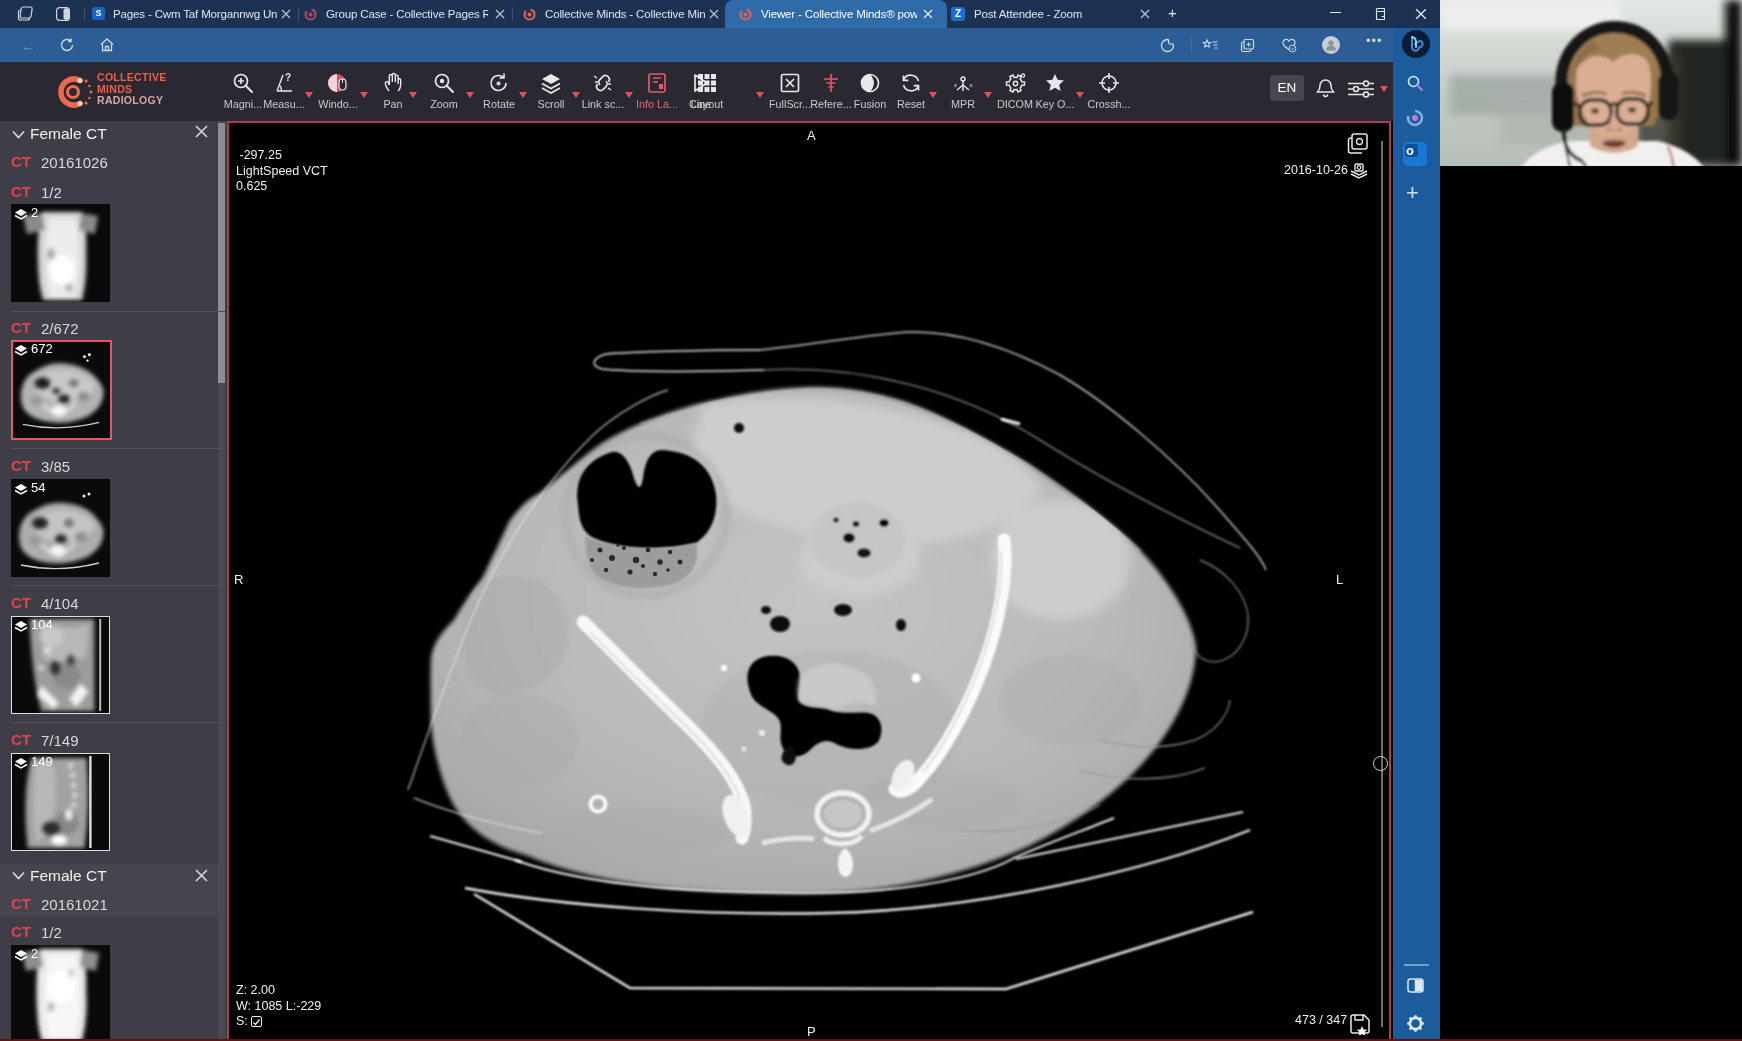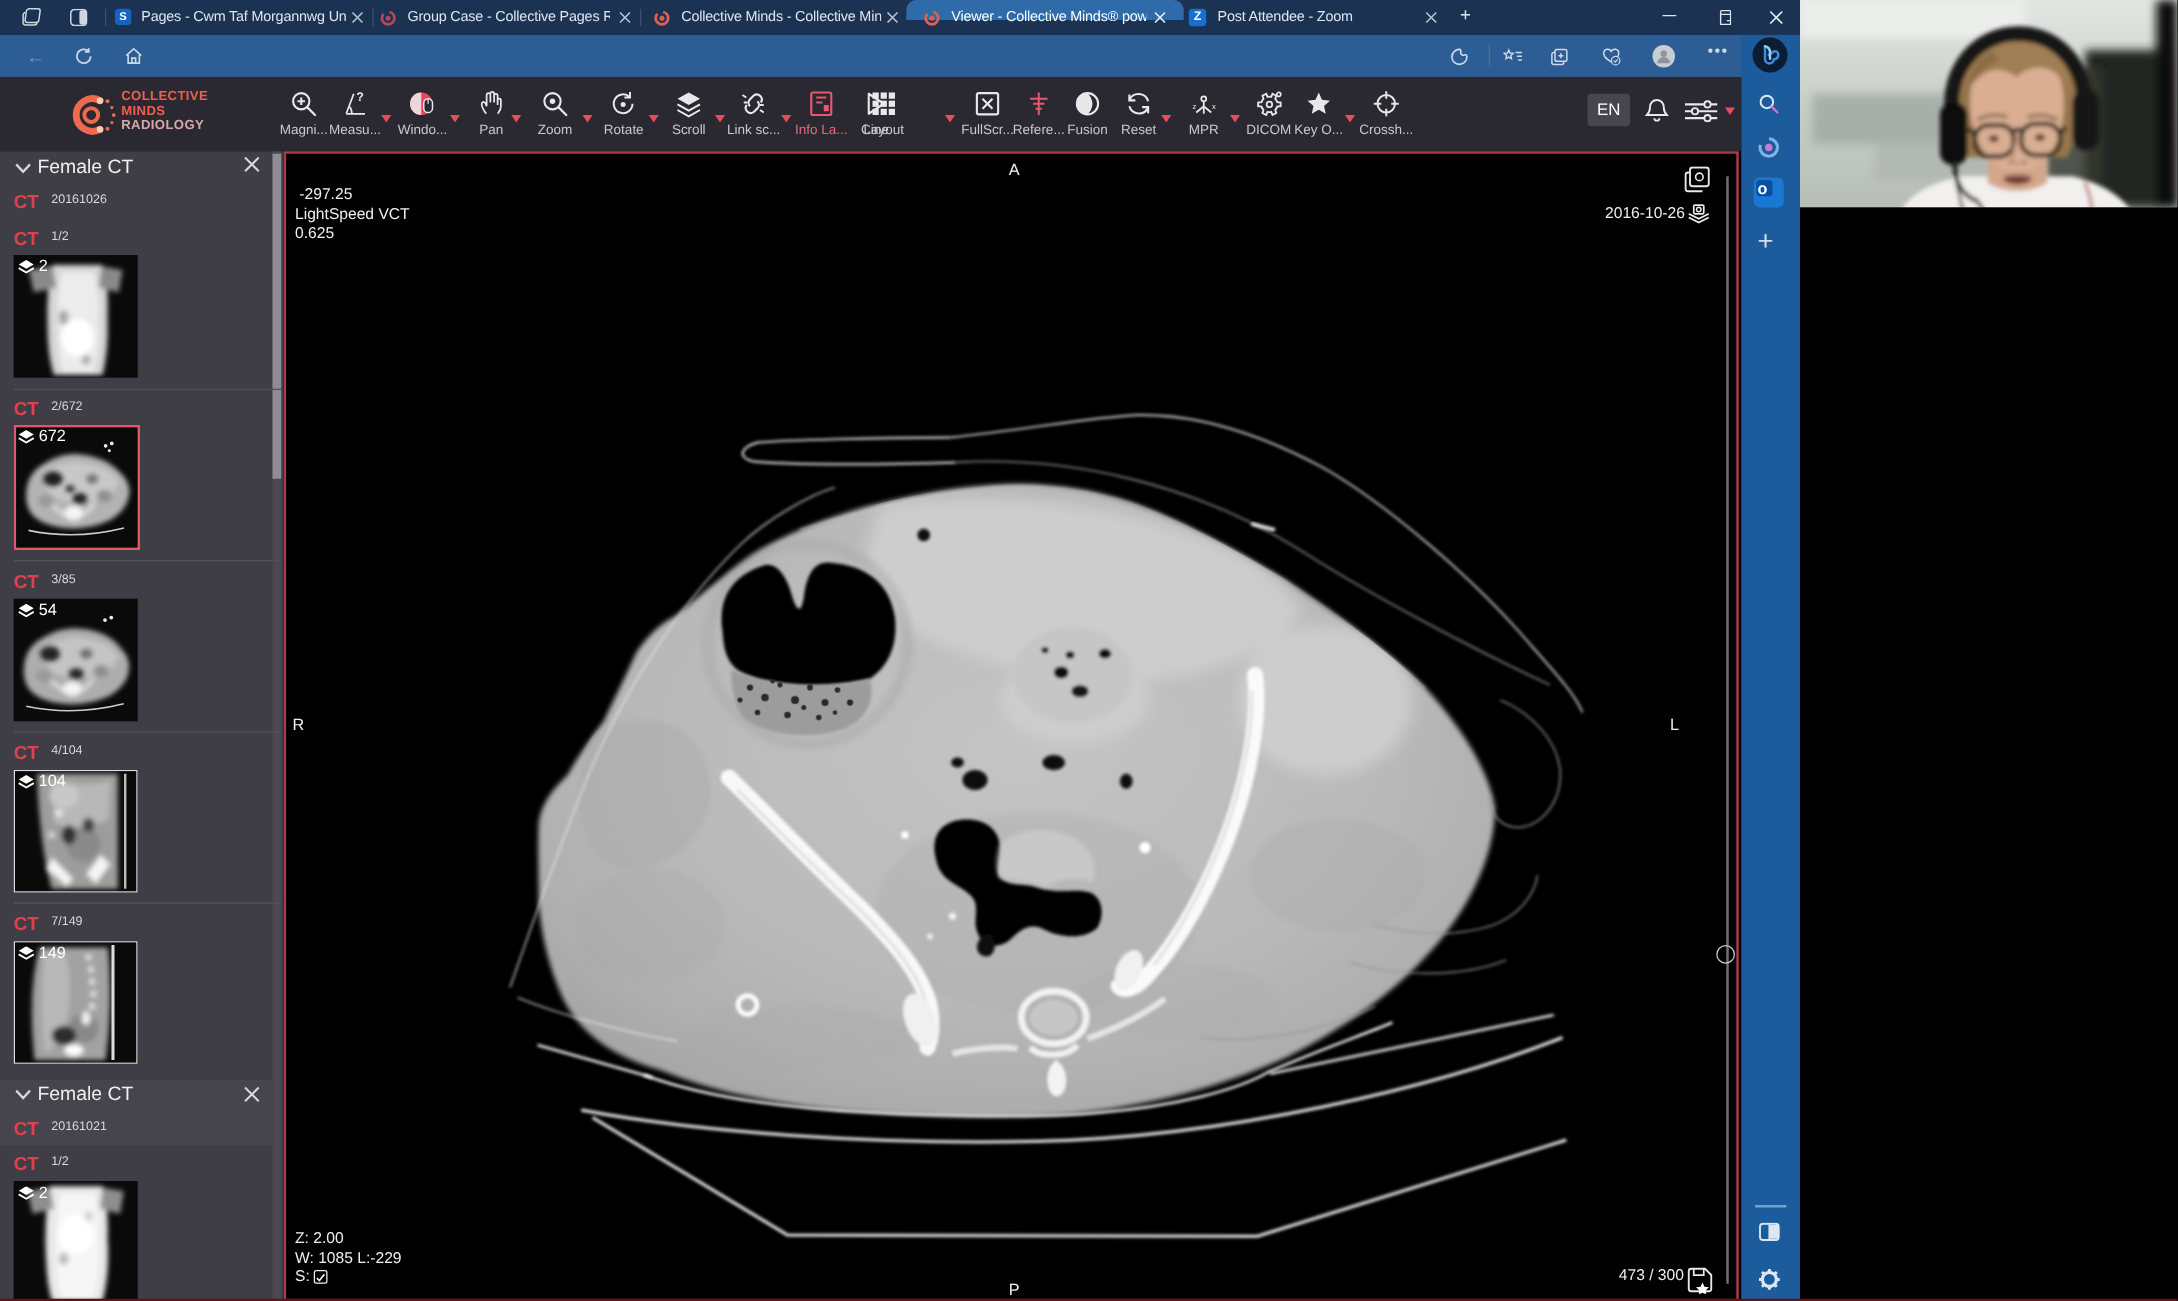--- a/index.html
+++ b/index.html
@@ -4,35 +4,35 @@
 <style>
   * { margin:0; padding:0; box-sizing:border-box; }
   html,body { width:1742px; height:1041px; overflow:hidden; background:#000; font-family:"Liberation Sans", sans-serif; }
   .abs { position:absolute; }
   #stage { position:relative; width:1742px; height:1041px; background:#000; }
 
   
   #tabbar { left:0; top:0; width:1440px; height:28px; background:#1c3252; }
   .tabtxt { position:absolute; top:7.5px; font-size:11.5px; letter-spacing:-0.15px; color:#dfe6ee; white-space:nowrap; overflow:hidden; }
   .tabsep { position:absolute; top:7px; width:1px; height:14px; background:#3b5273; }
-  #activetab { position:absolute; left:725px; top:0px; width:222px; height:16px; background:#2e6ba8; border-radius:8px 8px 0 0; }
+  #activetab { position:absolute; left:725px; top:0px; width:222px; height:28px; background:#2e6ba8; border-radius:8px 8px 0 0; }
   #addrbar { left:0; top:28px; width:1440px; height:34px; background:#2c5e95; }
   #urlpill { position:absolute; left:131px; top:5px; width:1014px; height:24px; border-radius:12px; background:#1e3f66; }
   
   #edgebar { left:1393px; top:28px; width:47px; height:1013px; background:#1c5c9c; }
   
   #appheader { left:0; top:62px; width:1393px; height:59px; background:#2a2931; }
   #sidebar { left:0; top:121px; width:227px; height:920px; background:#3f3e46; }
   #viewer { left:227px; top:121px; width:1164px; height:920px; background:#000; border:2px solid #a83d52; }
   .ovl { position:absolute; color:#efefef; font-size:12.5px; line-height:15.5px; }
   .toolbtn { position:absolute; top:9px; width:54px; text-align:center; color:#c9c9cc; font-size:10.8px; }
   .toolbtn svg { display:block; margin:0 auto 3px auto; }
   .darr { position:absolute; top:30px; width:0; height:0; border-left:4.5px solid transparent; border-right:4.5px solid transparent; border-top:6px solid #e84d5d; }
   .ctlabel { position:absolute; color:#e0414f; font-weight:bold; font-size:15px; }
-  .rowtxt { position:absolute; color:#d9d9db; font-size:10px; }
+  .rowtxt { position:absolute; color:#d9d9db; font-size:15px; }
   .thumb { position:absolute; left:11px; width:99px; height:98px; background:#000; }
   .sep { position:absolute; left:11px; width:214px; height:1px; background:#52515a; }
   
   #webcam { left:1440px; top:0; width:302px; height:166px; background:#c9cec9; overflow:hidden; }
 </style>
 </head>
 <body>
 <div id="stage">
 
   <div class="abs" id="tabbar">
@@ -648,21 +648,21 @@
       </svg>
     <svg class="abs" style="left:1120px;top:38px" width="20" height="20" viewBox="0 0 20 20">
         <path d="M2 10 L10 14 L18 10" fill="none" stroke="#e8e8e8" stroke-width="1.5"></path>
         <path d="M2 13 L10 17 L18 13" fill="none" stroke="#e8e8e8" stroke-width="1.5"></path>
         <rect x="6" y="3" width="8" height="7" rx="1" fill="none" stroke="#e8e8e8" stroke-width="1.4"></rect>
         <circle cx="10" cy="6.5" r="1.8" fill="none" stroke="#e8e8e8" stroke-width="1.2"></circle>
       </svg>
     <div class="ovl" style="left:7px;top:860px">Z: 2.00<br>W: 1085 L:-229<br>S: <span style="display:inline-block;width:11px;height:11px;border:1.4px solid #efefef;border-radius:2px;vertical-align:-1.5px"><svg width="9" height="9" viewBox="0 0 9 9" style="display:block;margin:1px auto">
             <path d="M1.5 4.5 L3.5 6.5 L7.5 1.5" stroke="#efefef" stroke-width="1.3" fill="none"></path>
           </svg></span></div>
-    <div class="ovl" style="left:1066px;top:890px">473 / 300</div>
+    <div class="ovl" style="left:1066px;top:890px">473 / 347</div>
     <svg class="abs" style="left:1120px;top:890px" width="22" height="22" viewBox="0 0 22 22">
         <path d="M2 4 a2 2 0 0 1 2-2 h11 l5 5 v11 a2 2 0 0 1 -2 2 h-14 a2 2 0 0 1 -2-2 Z" fill="none" stroke="#e8e8e8" stroke-width="1.5"></path>
         <path d="M6 2 v5 h8 v-5" fill="none" stroke="#e8e8e8" stroke-width="1.4"></path>
         <path d="M13 13 l1.6 3.4 3.6.4 -2.7 2.5 .7 3.7 -3.2-1.9 -3.2 1.9 .7-3.7 -2.7-2.5 3.6-.4Z" fill="#fff"></path>
       </svg>
 
     <div class="abs" style="left:1152px;top:18px;width:1.5px;height:886px;background:#6f6f6f"></div>
     <div class="abs" style="left:1144px;top:633px;width:15px;height:15px;border:1.5px solid #cfcfcf;border-radius:50%"></div>
   </div>
 

